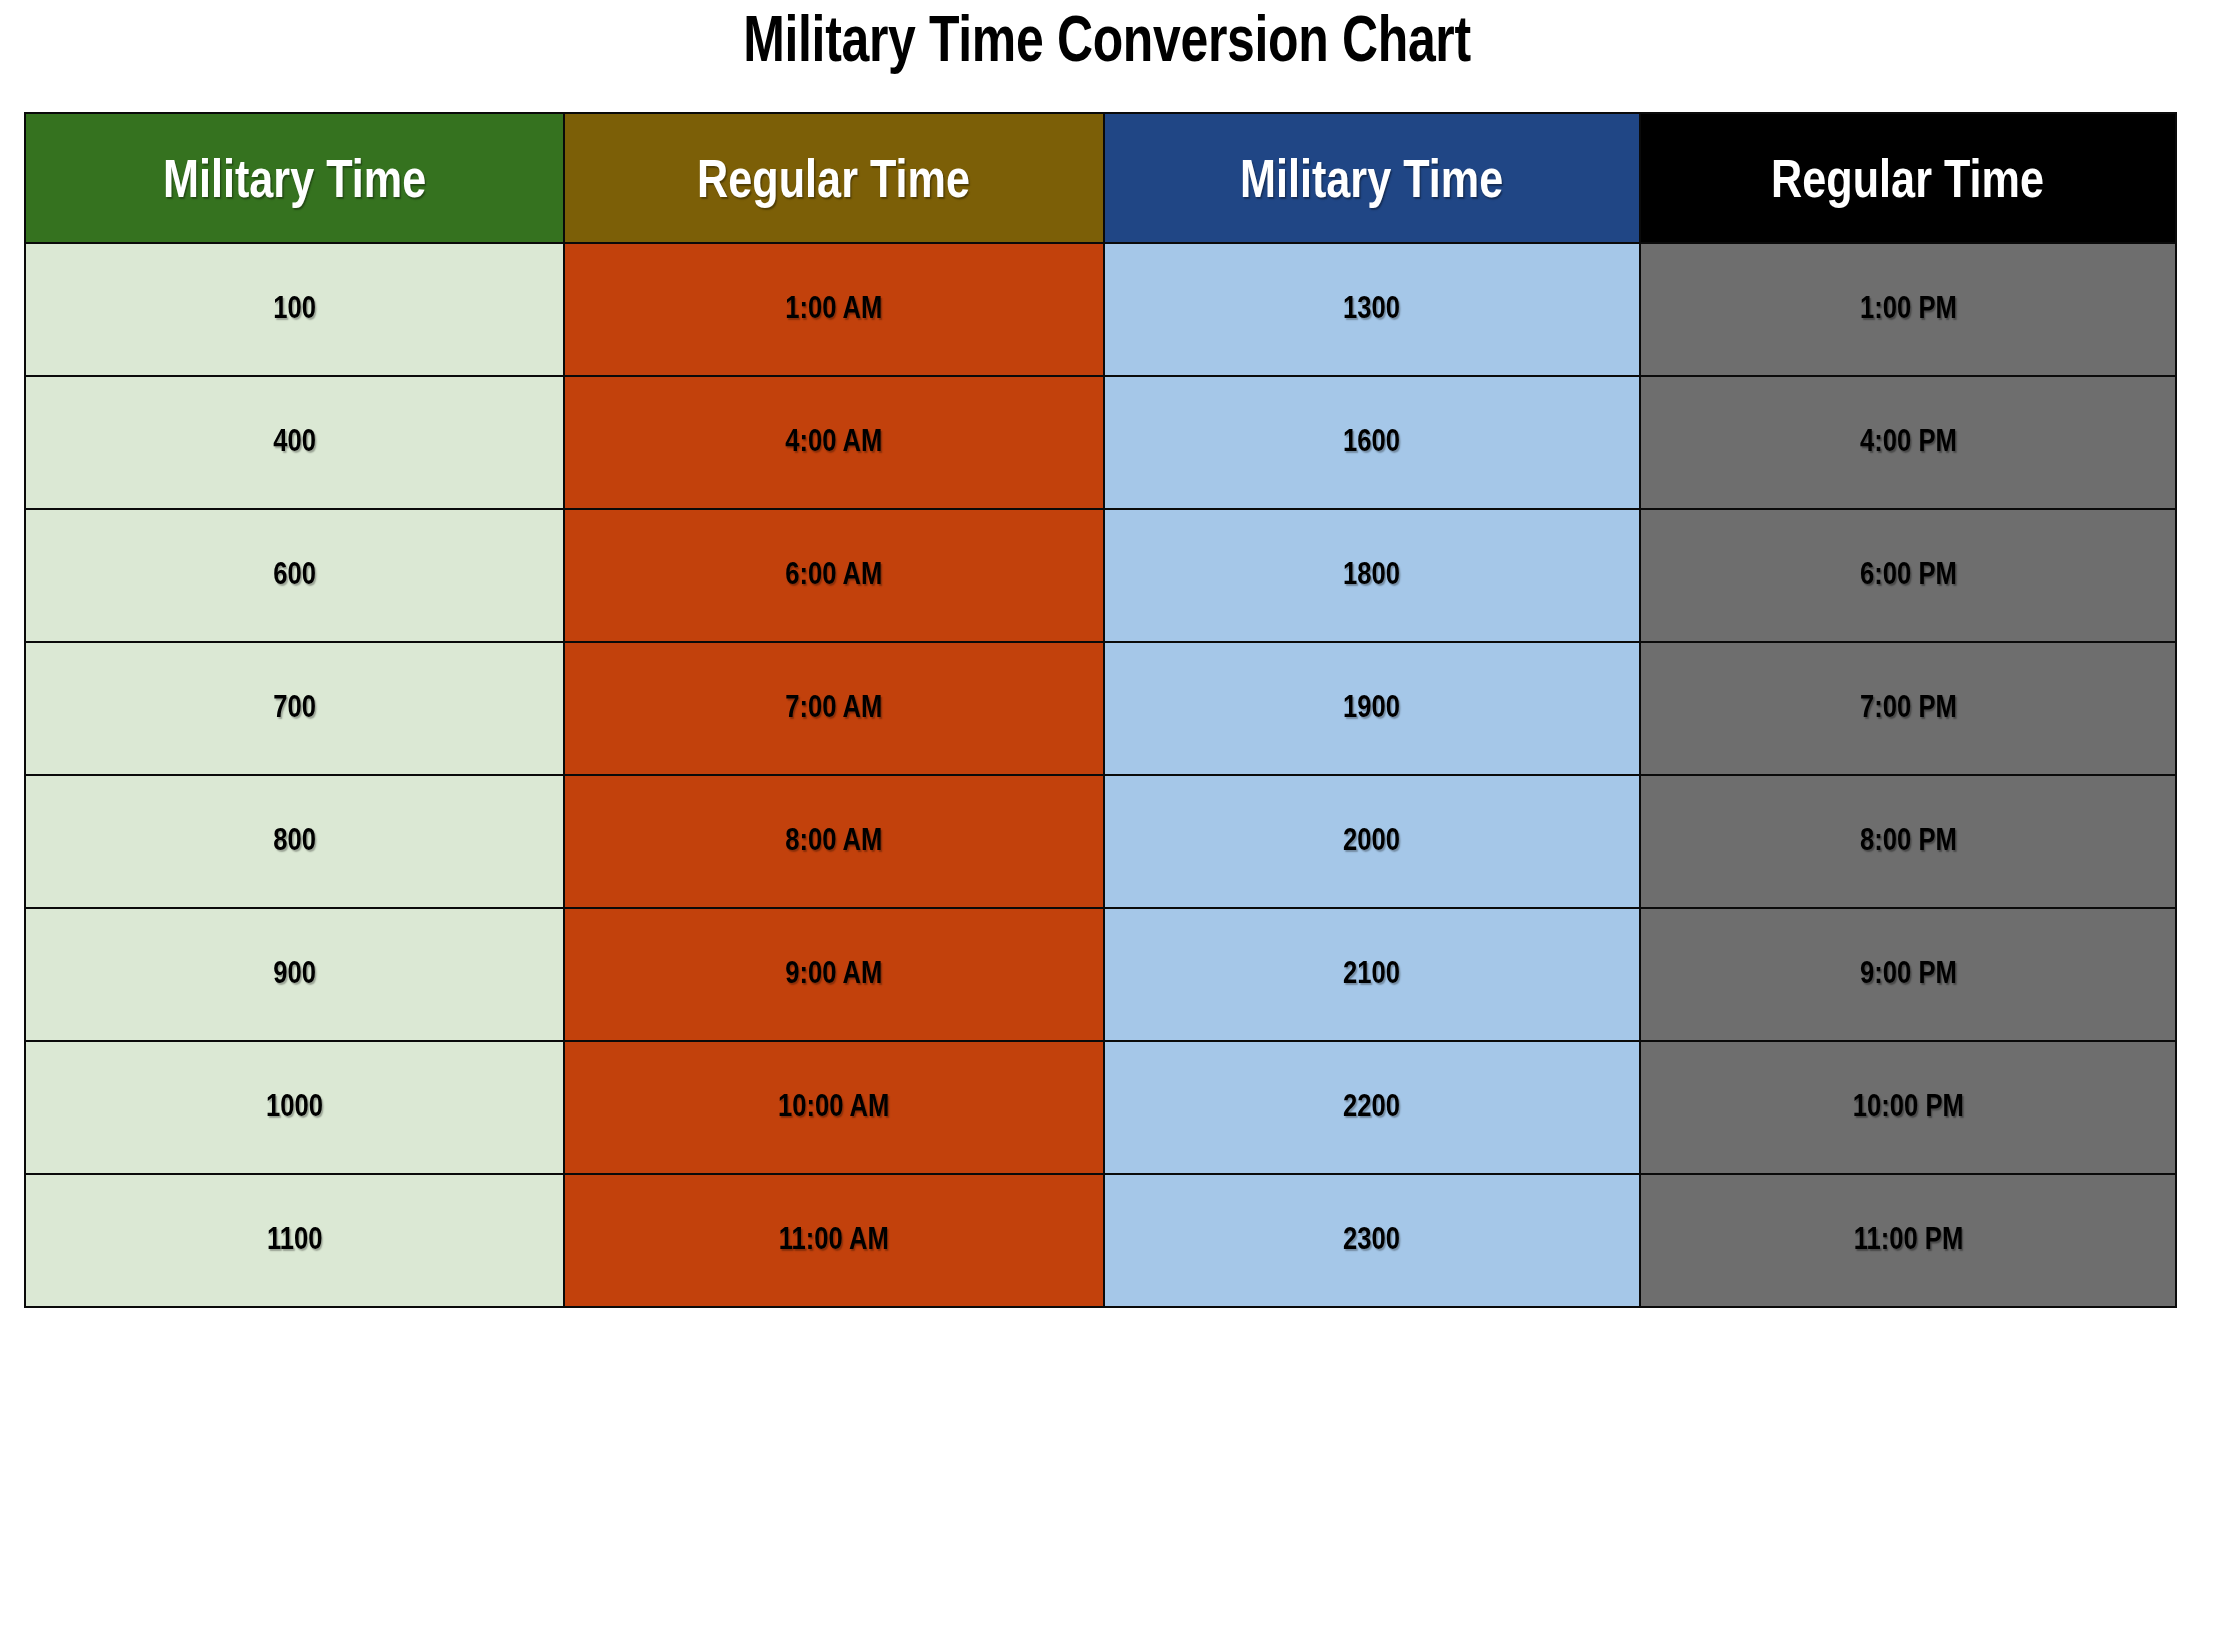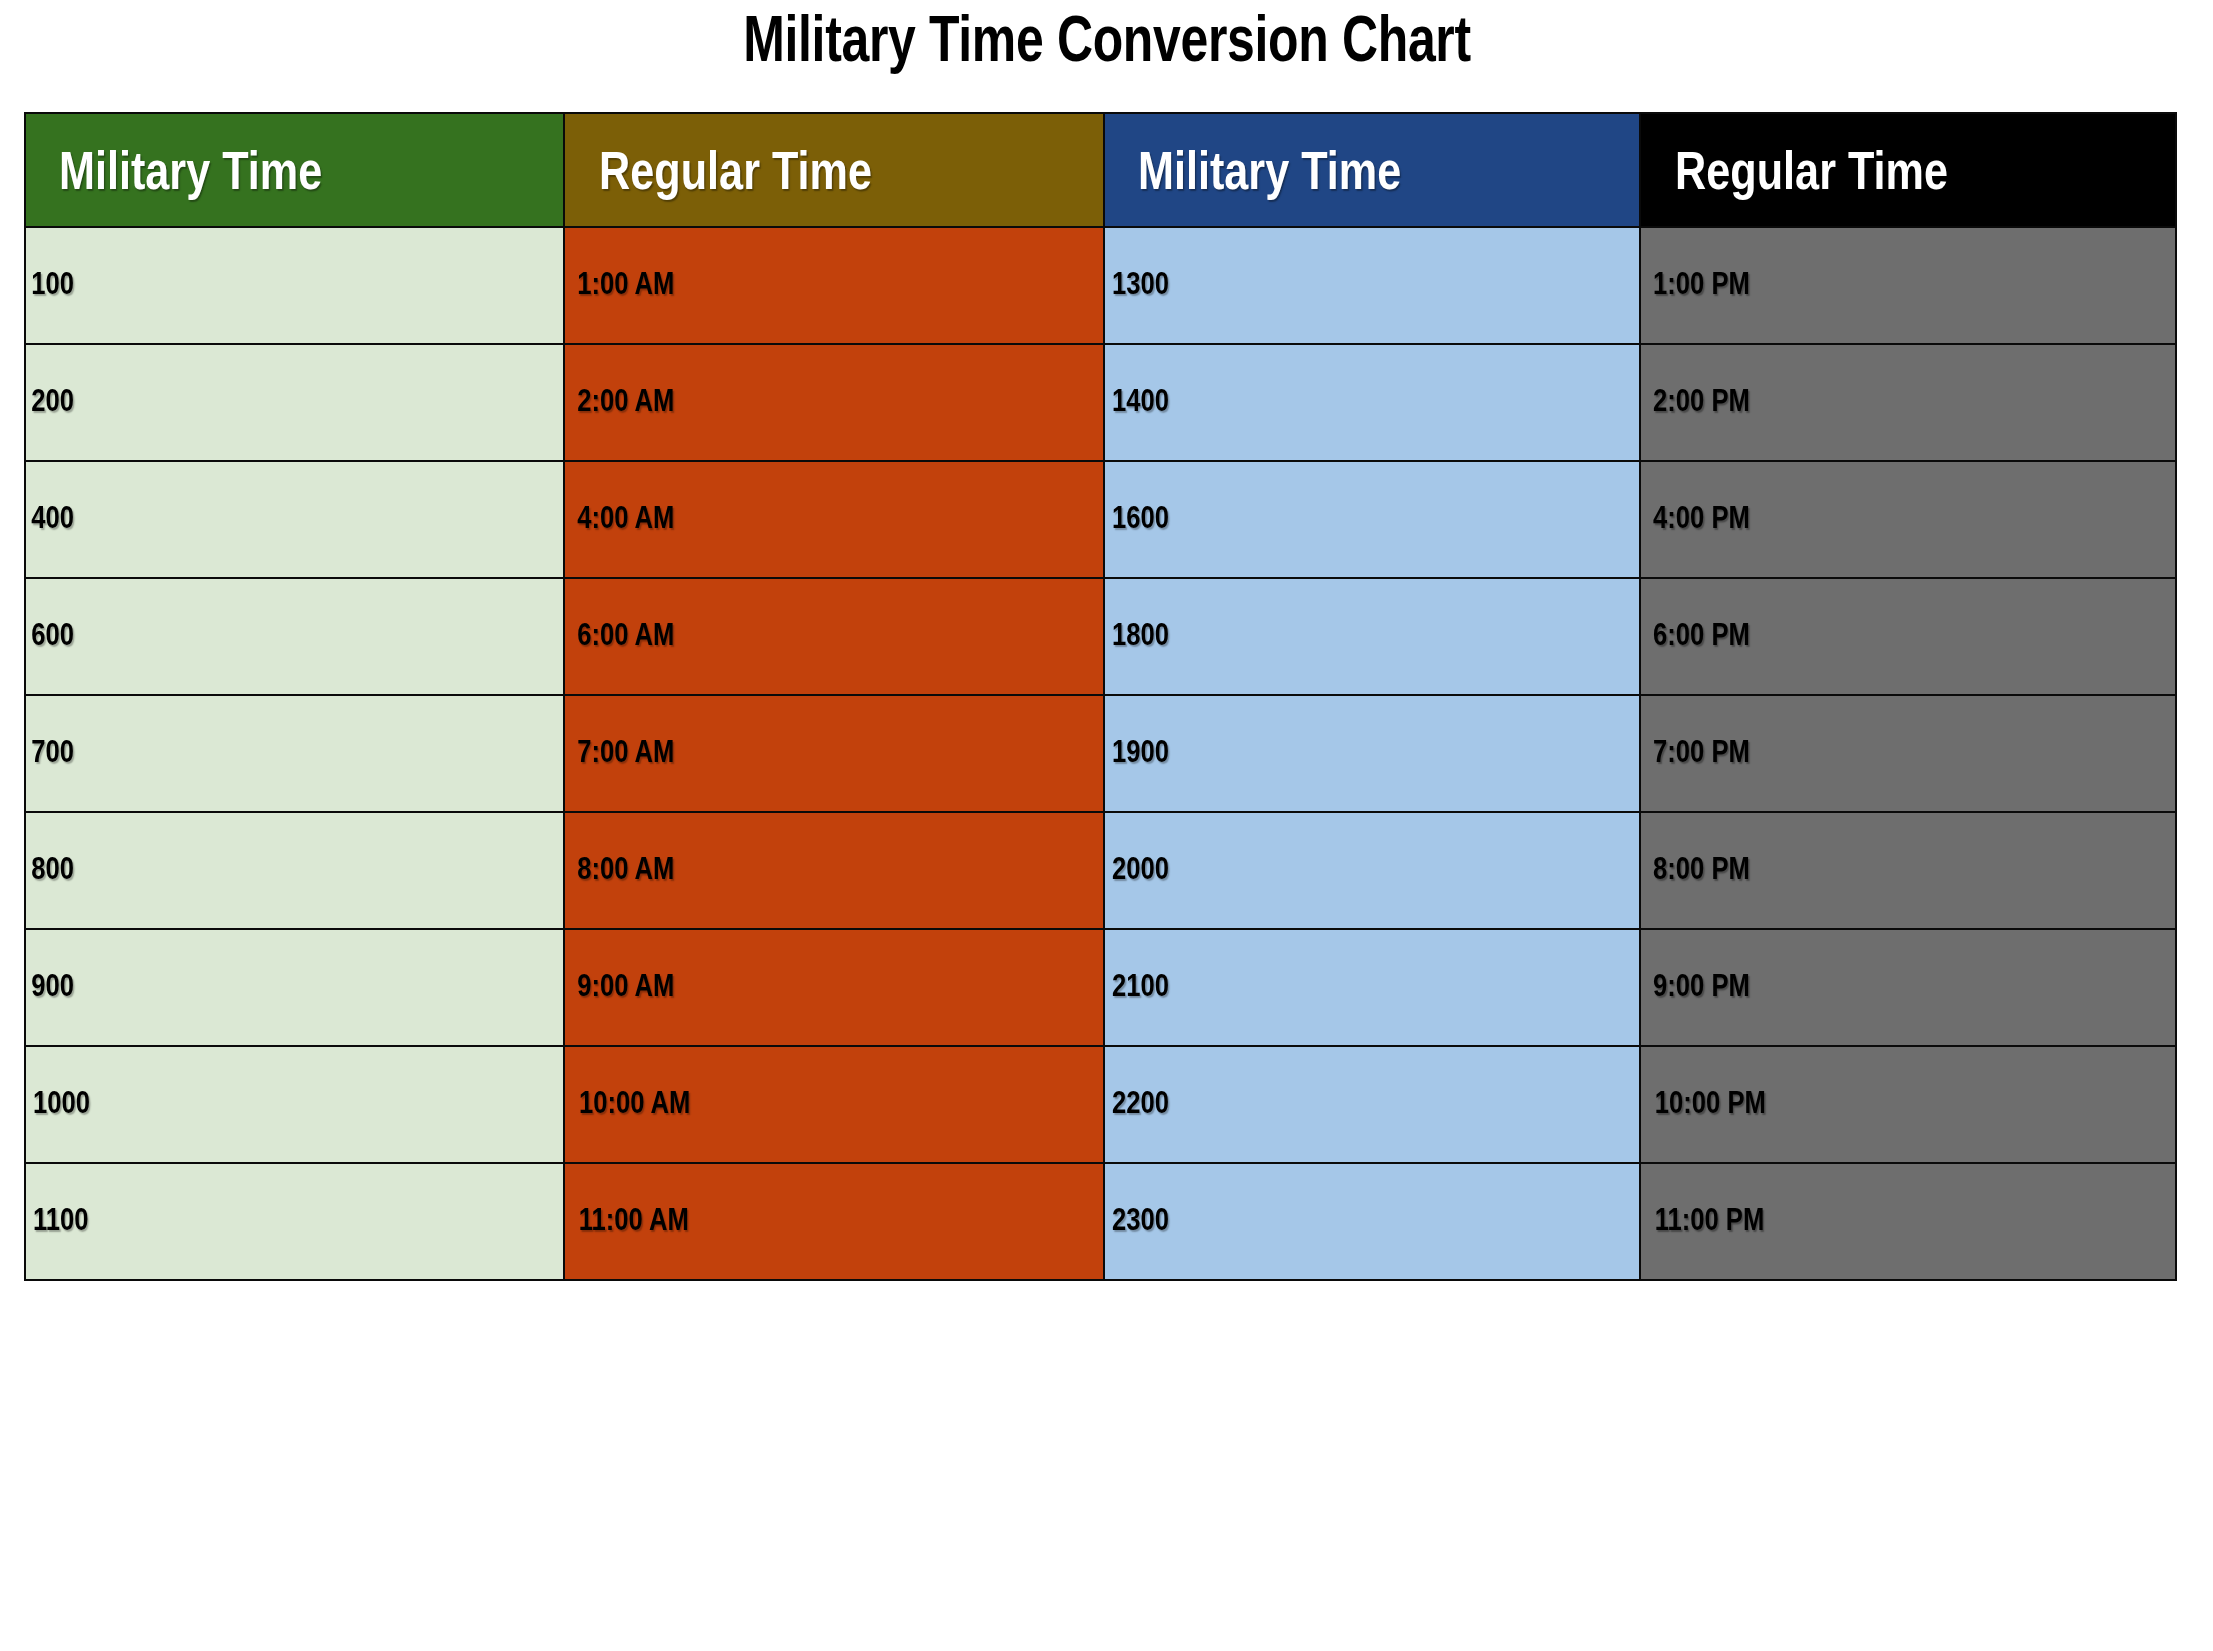--- a/index.html
+++ b/index.html
@@ -52,23 +52,23 @@
   }
 
   #conversion-table col.c0 { width: 539px; }
   #conversion-table col.c1 { width: 540px; }
   #conversion-table col.c2 { width: 536px; }
   #conversion-table col.c3 { width: 536px; }
 
   #conversion-table th,
   #conversion-table td {
     border: 2.6px solid #0a0a0a;
-    padding: 0;
+    padding: 8px;
     margin: 0;
-    text-align: left;
+    text-align: center;
     vertical-align: middle;
     font-family: "Liberation Sans Narrow", "Liberation Sans", "DejaVu Sans", sans-serif;
     font-weight: 700;
     white-space: nowrap;
     overflow: hidden;
   }
 
   
   #conversion-table thead th {
     height: 112px;
@@ -170,26 +170,20 @@
       </tr>
     </thead>
     <tbody id="table-body">
         <tr>
           <td class="bd-green"><span class="val">100</span></td>
           <td class="bd-tan"><span class="val">1:00 AM</span></td>
           <td class="bd-blue"><span class="val">1300</span></td>
           <td class="bd-gray"><span class="val">1:00 PM</span></td>
         </tr>
         <tr>
-          <td class="bd-green"><span class="val">200</span></td>
-          <td class="bd-tan"><span class="val">2:00 AM</span></td>
-          <td class="bd-blue"><span class="val">1400</span></td>
-          <td class="bd-gray"><span class="val">2:00 PM</span></td>
-        </tr>
-        <tr>
           <td class="bd-green"><span class="val">400</span></td>
           <td class="bd-tan"><span class="val">4:00 AM</span></td>
           <td class="bd-blue"><span class="val">1600</span></td>
           <td class="bd-gray"><span class="val">4:00 PM</span></td>
         </tr>
         <tr>
           <td class="bd-green"><span class="val">600</span></td>
           <td class="bd-tan"><span class="val">6:00 AM</span></td>
           <td class="bd-blue"><span class="val">1800</span></td>
           <td class="bd-gray"><span class="val">6:00 PM</span></td>

